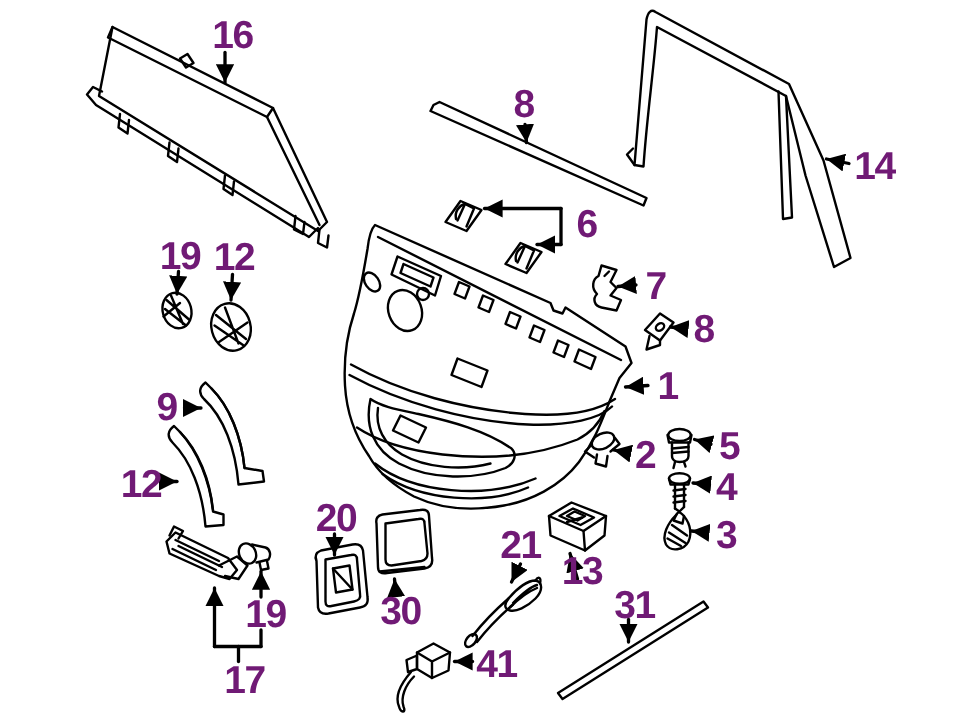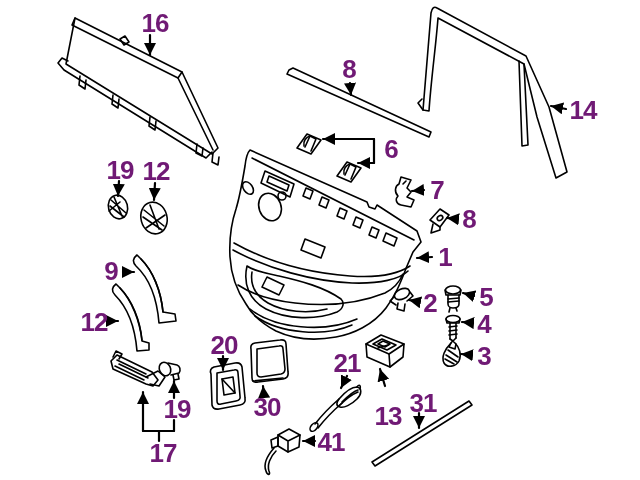--- a/index.html
+++ b/index.html
@@ -227,21 +227,21 @@
   <div class="callout" style="left:484px;top:356px">3</div>
   <div class="callout" style="left:484px;top:324px">4</div>
   <div class="callout" style="left:486px;top:297px">5</div>
   <div class="callout" style="left:391px;top:149px">6</div>
   <div class="callout" style="left:437px;top:190px">7</div>
   <div class="callout" style="left:469px;top:219px">8</div>
   <div class="callout" style="left:111px;top:271px">9</div>
   <div class="callout" style="left:94px;top:322px">12</div>
   <div class="callout" style="left:120px;top:170px">19</div>
   <div class="callout" style="left:156px;top:171px">12</div>
-  <div class="callout" style="left:388px;top:416px">13</div>
+  <div class="callout" style="left:388px;top:380px">13</div>
   <div class="callout" style="left:583px;top:110px">14</div>
   <div class="callout" style="left:349px;top:69px">8</div>
   <div class="callout" style="left:155px;top:23px">16</div>
   <div class="callout" style="left:163px;top:453px">17</div>
   <div class="callout" style="left:177px;top:409px">19</div>
   <div class="callout" style="left:224px;top:345px">20</div>
   <div class="callout" style="left:267px;top:407px">30</div>
   <div class="callout" style="left:347px;top:363px">21</div>
   <div class="callout" style="left:331px;top:442px">41</div>
   <div class="callout" style="left:423px;top:403px">31</div>

